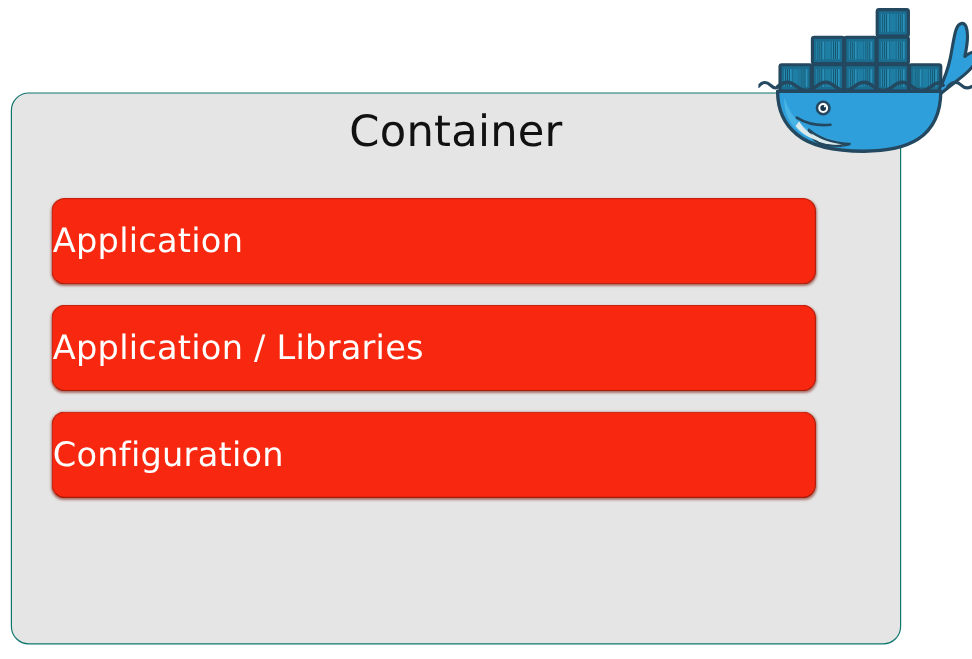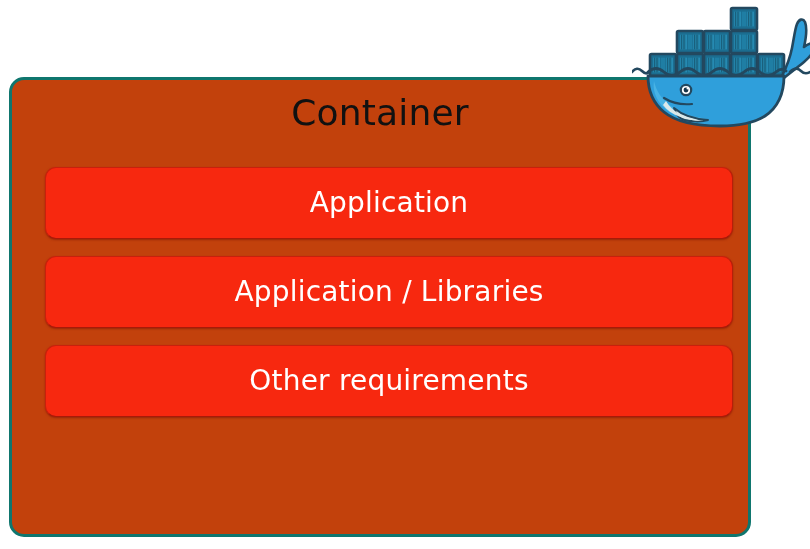--- a/index.html
+++ b/index.html
@@ -26,23 +26,23 @@
   }
 
   
   #container-box {
     position: absolute;
     left: 9px;
     top: 77px;
     width: 742px;
     height: 460px;
     box-sizing: border-box;
-    border: 3px solid #0f766e;
+    border: 1px solid #0f766e;
     border-radius: 15px;
-    background: #c2410c;
+    background: #e5e5e5;
     z-index: 2;
   }
 
   #container-title {
     position: absolute;
     left: 0;
     top: 13px;
     width: 100%;
     text-align: center;
     font-size: 36px;
@@ -55,33 +55,33 @@
   
   #layer-list {
     position: absolute;
     left: 33px;
     top: 87px;
     width: 676px;
   }
 
   .layer-row {
     position: relative;
-    width: 688px;
+    width: 637px;
     height: 72px;
     margin-bottom: 17px;
     border-radius: 11px;
     background: #f7280f;
     border: 1px solid #c8200c;
     border-bottom-color: #a81a09;
     border-right-color: #b81d0a;
     box-sizing: border-box;
     box-shadow: 0 1px 2px rgba(120,20,6,0.55);
     display: flex;
     align-items: center;
-    justify-content: center;
+    justify-content: flex-start;
   }
   .layer-row:last-child { margin-bottom: 0; }
 
   .layer-label {
     color: #ffffff;
     font-size: 28px;
     font-weight: 400;
     line-height: 1;
     text-align: center;
     letter-spacing: 0.2px;
@@ -110,24 +110,24 @@
     <div id="layer-list">
 
       <div class="layer-row">
         <span class="layer-label">Application</span>
       </div>
 
       <div class="layer-row">
         <span class="layer-label">Application / Libraries</span>
       </div>
 
-
       <div class="layer-row">
-        <span class="layer-label">Other requirements</span>
+        <span class="layer-label">Configuration</span>
       </div>
+
 
     </div>
   </div>
 
   <div id="docker-logo">
     <svg width="178" height="128" viewBox="0 0 178 128" xmlns="http://www.w3.org/2000/svg">
       <defs>
 
         <g id="cbox">
           <rect x="0" y="0" width="26" height="22" rx="1.5" fill="#1b6d90" stroke="#23485f" stroke-width="2.6"></rect>

